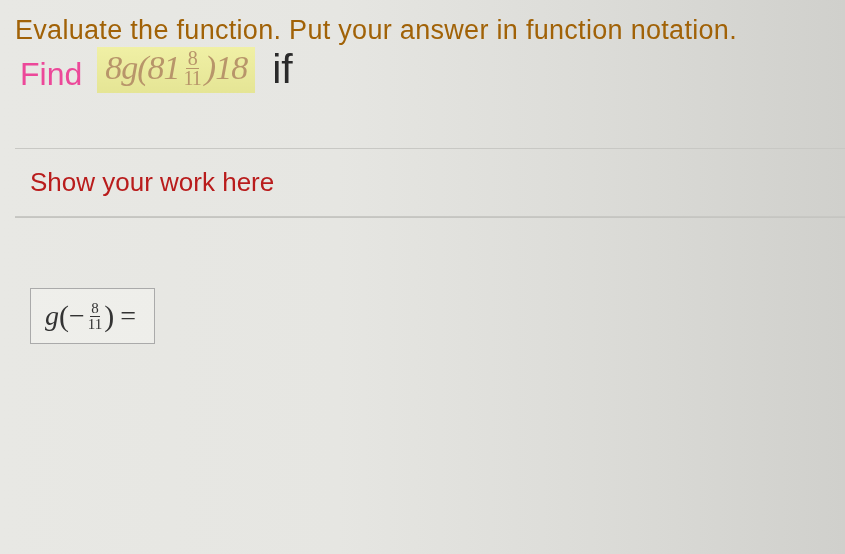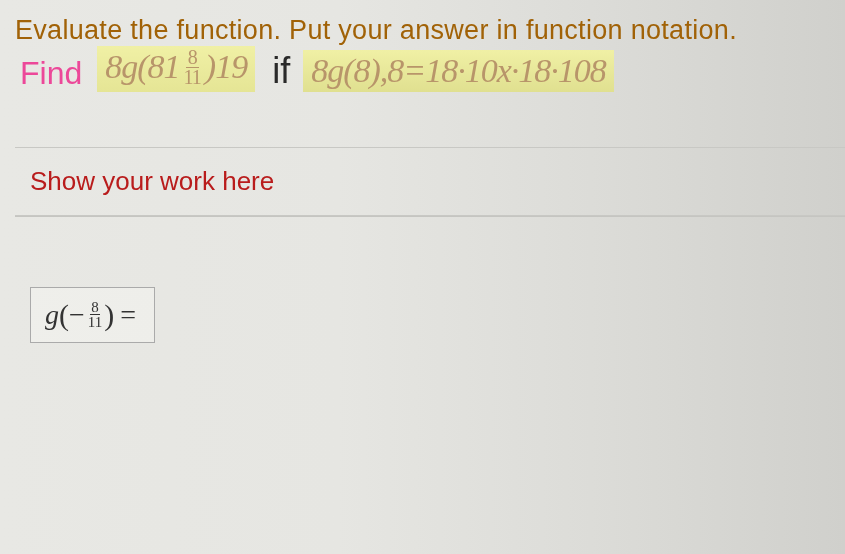--- a/index.html
+++ b/index.html
@@ -67,21 +67,21 @@
       top: -3px;
     }
     .fraction .num {
       border-bottom: 1.5px solid #b8956a;
       padding: 0 2px;
     }
     .fraction .den {
       padding: 0 2px;
     }
     .if-label {
-      font-size: 36px;
+      font-size: 41px;
       color: #2a2a2a;
       margin: 0 8px 0 12px;
     }
     .work-area {
       border-top: 1px solid #c8c8c4;
       border-bottom: 1px solid #c8c8c4;
       padding: 18px 15px;
       margin: 0 -15px 0 0;
     }
     .work-label {
@@ -149,29 +149,26 @@
 <div class="question-text">Evaluate the function. Put your answer in function notation.</div>
 
 <div class="find-line">
   <span class="find-label">Find</span>
 
   <span class="highlight-box highlight-box-1">
     <span class="math-overlay">
       <span>8g</span><span>(</span><span>81</span><span class="fraction">
           <span class="num">8</span>
           <span class="den">11</span>
-        </span><span>)19</span>
+        </span><span>)18</span>
     </span>
   </span>
 
   <span class="if-label">if</span>
 
-  <span class="highlight-box highlight-box-2">
-    <span class="math-overlay">8g(8),8=18·10x·18·108</span>
-  </span>
 </div>
 
 <div class="work-area">
   <span class="work-label">Show your work here</span>
 </div>
 <hr class="hr-line">
 
 <div class="answer-area">
   <div class="answer-box">
     <span class="answer-math">

